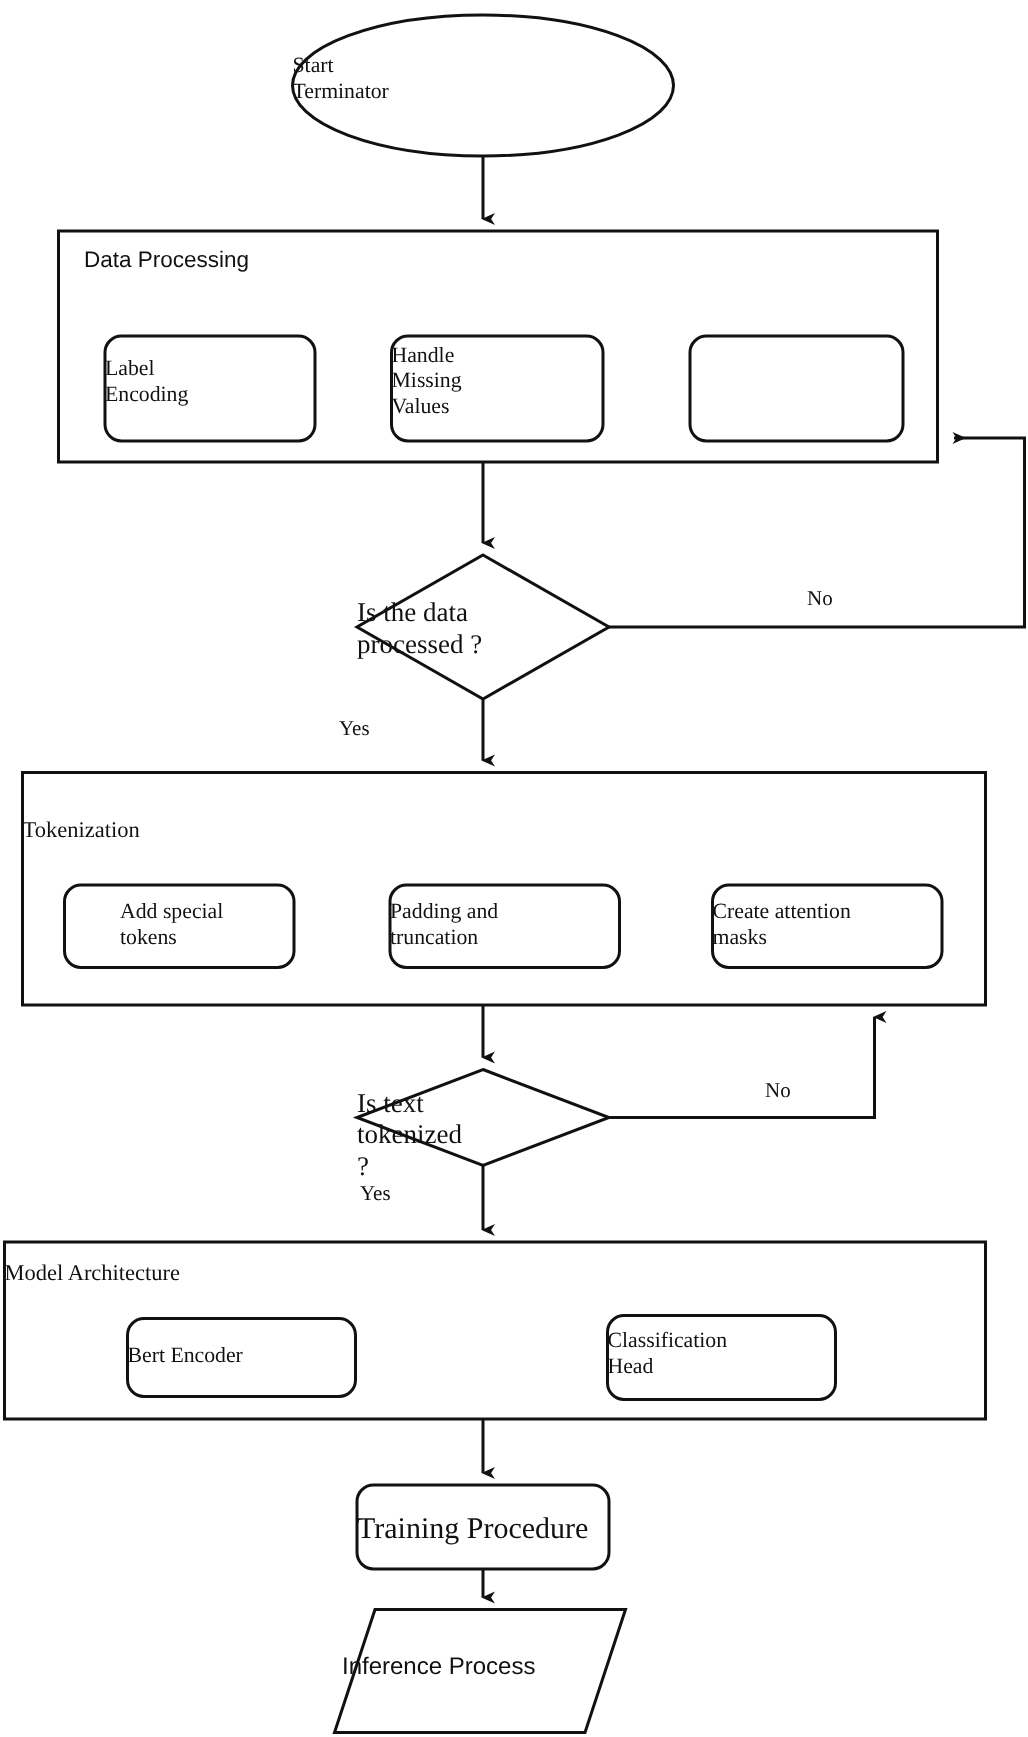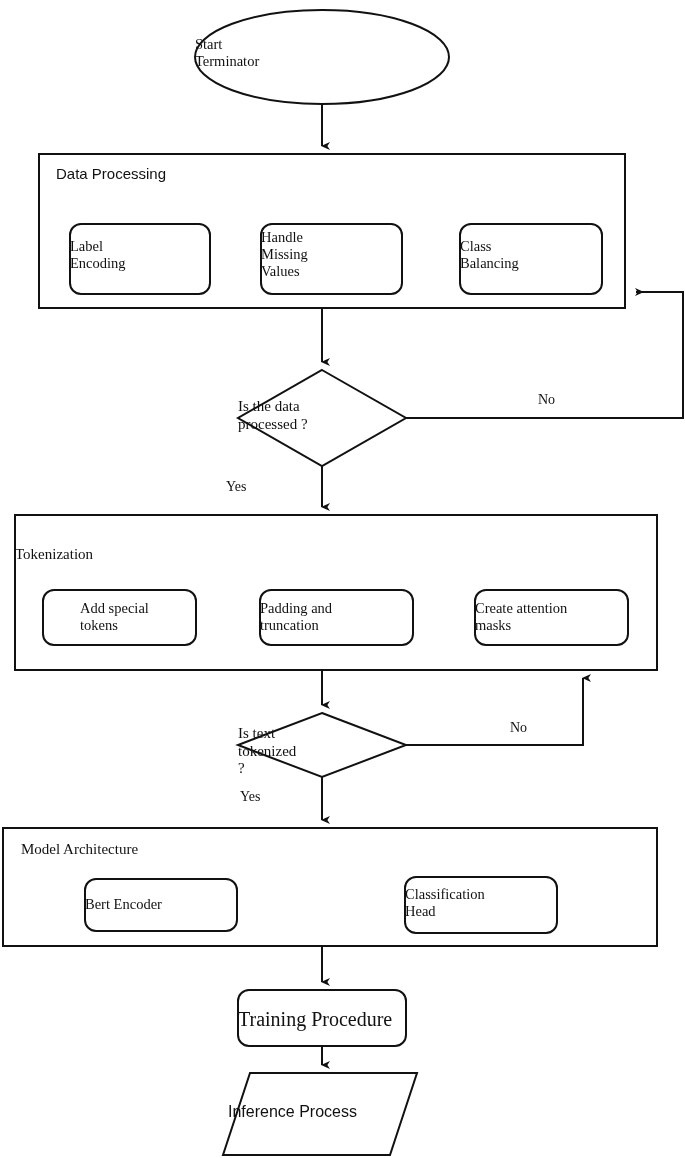--- a/index.html
+++ b/index.html
@@ -32,21 +32,21 @@
     line-height: 1.18;
     color: #111111;
     pointer-events: none;
     white-space: pre-line;
   }
   .serif { font-family: "Liberation Serif", serif; }
   .sans  { font-family: "Liberation Sans", sans-serif; }
 
   .group-title { font-size: 15px; }
   .sub-label   { font-size: 14.5px; }
-  .diamond-label { font-size: 15px; }
+  .diamond-label { font-size: 18px; }
   .edge-label  { font-size: 14px; }
   .term-label  { font-size: 14.5px; }
   .io-label    { font-size: 16px; }
   .proc-label  { font-size: 20px; }
 </style>
 </head>
 <body>
 
 <div id="canvas">
 
@@ -110,21 +110,20 @@
   </svg>
 
   <div class="node-label serif term-label" style="left:195px; top:36px; width:254px;"><span>Start</span><br><span>Terminator</span></div>
 
   <div class="node-label sans group-title" style="left:39px; top:165px; width:586px;margin-left:17px;">Data Processing</div>
 
   <div class="node-label serif sub-label" style="left:261px; top:229px; width:141px;"><span>Handle</span><br><span>Missing</span><br><span>Values</span></div>
 
   <div class="node-label serif sub-label" style="left:70px; top:238px; width:140px;"><span>Label</span><br><span>Encoding</span></div>
 
-  <div class="node-label serif sub-label" style="left:460px; top:238px; width:142px;"><span>Class</span><br><span>Balancing</span></div>
 
   <div class="node-label serif diamond-label" style="left:238px; top:398px; width:168px;"><span>Is the data</span><br><span>processed ?</span></div>
 
   <div class="node-label serif edge-label" style="left:538px; top:392px; width:70px;">No</div>
 
   <div class="node-label serif edge-label" style="left:226px; top:479px; width:70px;">Yes</div>
 
   <div class="node-label serif group-title" style="left:15px; top:546px; width:642px;">Tokenization</div>
 
   <div class="node-label serif sub-label" style="left:43px; top:600px; width:156px;margin-left:37px;"><span>Add special</span><br><span>tokens</span></div>
@@ -132,21 +131,21 @@
   <div class="node-label serif sub-label" style="left:260px; top:600px; width:153px;"><span>Padding and</span><br><span>truncation</span></div>
 
   <div class="node-label serif sub-label" style="left:475px; top:600px; width:153px;"><span>Create attention</span><br><span>masks</span></div>
 
   <div class="node-label serif diamond-label" style="left:238px; top:725px; width:168px;"><span>Is text</span><br><span>tokenized</span><br><span>?</span></div>
 
   <div class="node-label serif edge-label" style="left:510px; top:720px; width:70px;">No</div>
 
   <div class="node-label serif edge-label" style="left:240px; top:789px; width:70px;">Yes</div>
 
-  <div class="node-label serif group-title" style="left:21px; top:841px; width:654px;">Model Architecture</div>
+  <div class="node-label serif group-title" style="left:3px; top:841px; width:654px;">Model Architecture</div>
 
   <div class="node-label serif sub-label" style="left:85px; top:896px; width:152px;"><span>Bert Encoder</span></div>
 
   <div class="node-label serif sub-label" style="left:405px; top:886px; width:128px;"><span>Classification</span><br><span>Head</span></div>
 
   <div class="node-label serif proc-label" style="left:238px; top:1008px; width:168px;">Training Procedure</div>
 
   <div class="node-label sans io-label" style="left:228px; top:1103px; width:185px;">Inference Process</div>
 
 </div>

